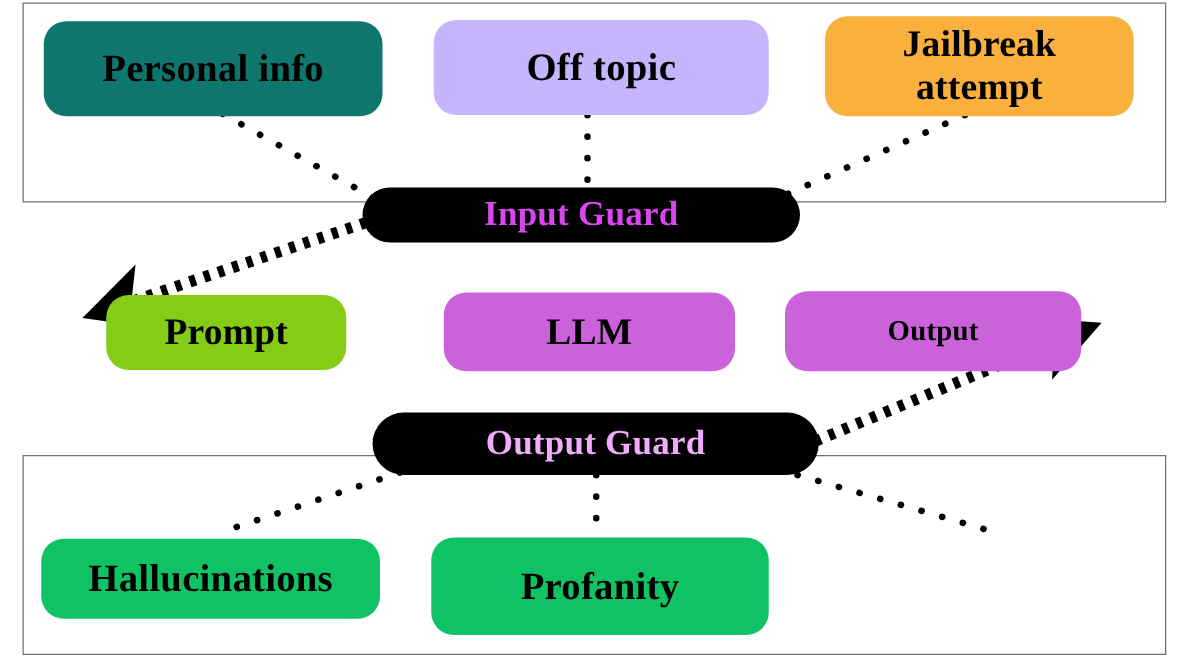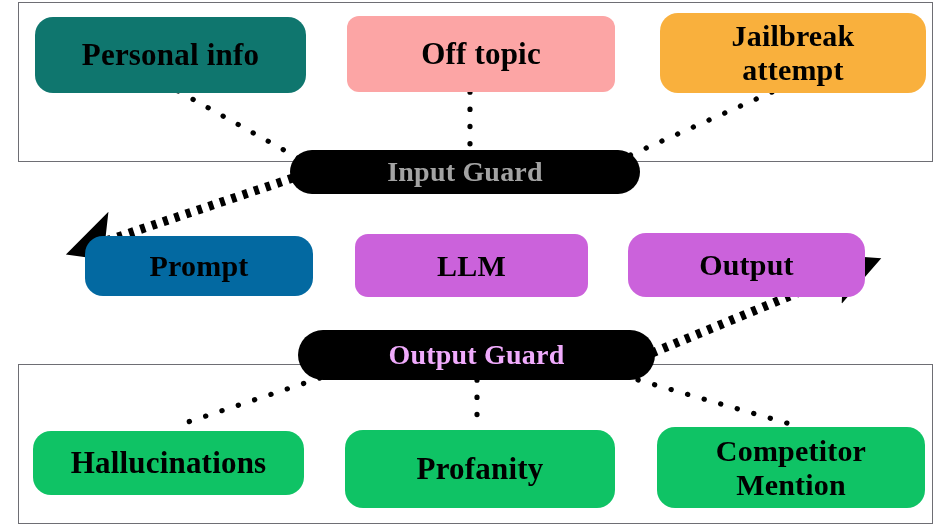--- a/index.html
+++ b/index.html
@@ -81,49 +81,45 @@
     <path d="M 320 378 L 182 424" fill="none" stroke="#000000" stroke-width="5.2" stroke-linecap="round" stroke-dasharray="0.2 17"></path>
 
     <path d="M 477 380 L 477 424" fill="none" stroke="#000000" stroke-width="5.2" stroke-linecap="round" stroke-dasharray="0.2 17"></path>
 
     <path d="M 638 380 L 790 424" fill="none" stroke="#000000" stroke-width="5.2" stroke-linecap="round" stroke-dasharray="0.2 17"></path>
   </svg>
 
   <div class="node orange" id="node-personal-info" style="left: 35px; top: 17px; width: 271px; height: 76px; font-size: 31px; background: #0f766e;">
     <span class="label">Personal info</span>
   </div>
-  <div class="node orange" id="node-off-topic" style="left: 347px; top: 16px; width: 268px; height: 76px; font-size: 31px; background: #fca5a5; border-radius: 12px;">
+  <div class="node orange" id="node-off-topic" style="left: 347px; top: 16px; width: 268px; height: 76px; font-size: 31px; background: #c4b5fd;">
     <span class="label">Off topic</span>
   </div>
-  <div class="node orange" id="node-jailbreak-attempt" style="left: 660px; top: 13px; width: 266px; height: 80px; font-size: 30px; background: rgb(249, 176, 61); text-align: center;">
+  <div class="node orange" id="node-jailbreak-attempt" style="left: 660px; top: 13px; width: 247px; height: 80px; font-size: 30px; background: rgb(249, 176, 61); text-align: center;">
     <span class="label">Jailbreak
 attempt</span>
   </div>
 
-  <div class="node purple" id="node-prompt" style="left: 85px; top: 236px; width: 228px; height: 60px; font-size: 30px; background: #0369a1;">
+  <div class="node purple" id="node-prompt" style="left: 85px; top: 236px; width: 192px; height: 60px; font-size: 30px; background: #84cc16;">
     <span class="label">Prompt</span>
   </div>
-  <div class="node purple" id="node-llm" style="left: 355px; top: 234px; width: 233px; height: 63px; font-size: 30px; background: rgb(203, 98, 219); border-radius: 13px;">
+  <div class="node purple" id="node-llm" style="left: 355px; top: 234px; width: 233px; height: 63px; font-size: 30px; background: rgb(203, 98, 219);">
     <span class="label">LLM</span>
   </div>
-  <div class="node purple" id="node-output" style="left: 628px; top: 233px; width: 237px; height: 64px; font-size: 30px; background: rgb(203, 98, 219);">
+  <div class="node purple" id="node-output" style="left: 628px; top: 233px; width: 237px; height: 64px; font-size: 23px; background: rgb(203, 98, 219);">
     <span class="label">Output</span>
   </div>
 
   <div class="node green" id="node-hallucinations" style="left: 33px; top: 431px; width: 271px; height: 64px; font-size: 31px; background: rgb(15, 195, 101);">
     <span class="label">Hallucinations</span>
   </div>
   <div class="node green" id="node-profanity" style="left: 345px; top: 430px; width: 270px; height: 78px; font-size: 31px; background: rgb(15, 195, 101); font-family: Liberation Serif, serif;">
     <span class="label">Profanity</span>
   </div>
-  <div class="node green" id="node-competitor-mention" style="left: 657px; top: 427px; width: 268px; height: 81px; font-size: 30px; background: rgb(15, 195, 101);">
-    <span class="label">Competitor
-Mention</span>
-  </div>
 
-  <div class="node guard" id="node-input-guard" style="left: 290px; top: 150px; width: 350px; height: 44px; font-size: 28px; background: rgb(0, 0, 0); color: #a3a3a3;">
+  <div class="node guard" id="node-input-guard" style="left: 290px; top: 150px; width: 350px; height: 44px; font-size: 28px; background: rgb(0, 0, 0); color: #d946ef;">
     <span class="label">Input Guard</span>
   </div>
   <div class="node guard" id="node-output-guard" style="left: 298px; top: 330px; width: 357px; height: 50px; font-size: 28px; background: rgb(0, 0, 0); color: #f0abfc;">
     <span class="label">Output Guard</span>
   </div>
 
 </div>
 
 </body></html>

